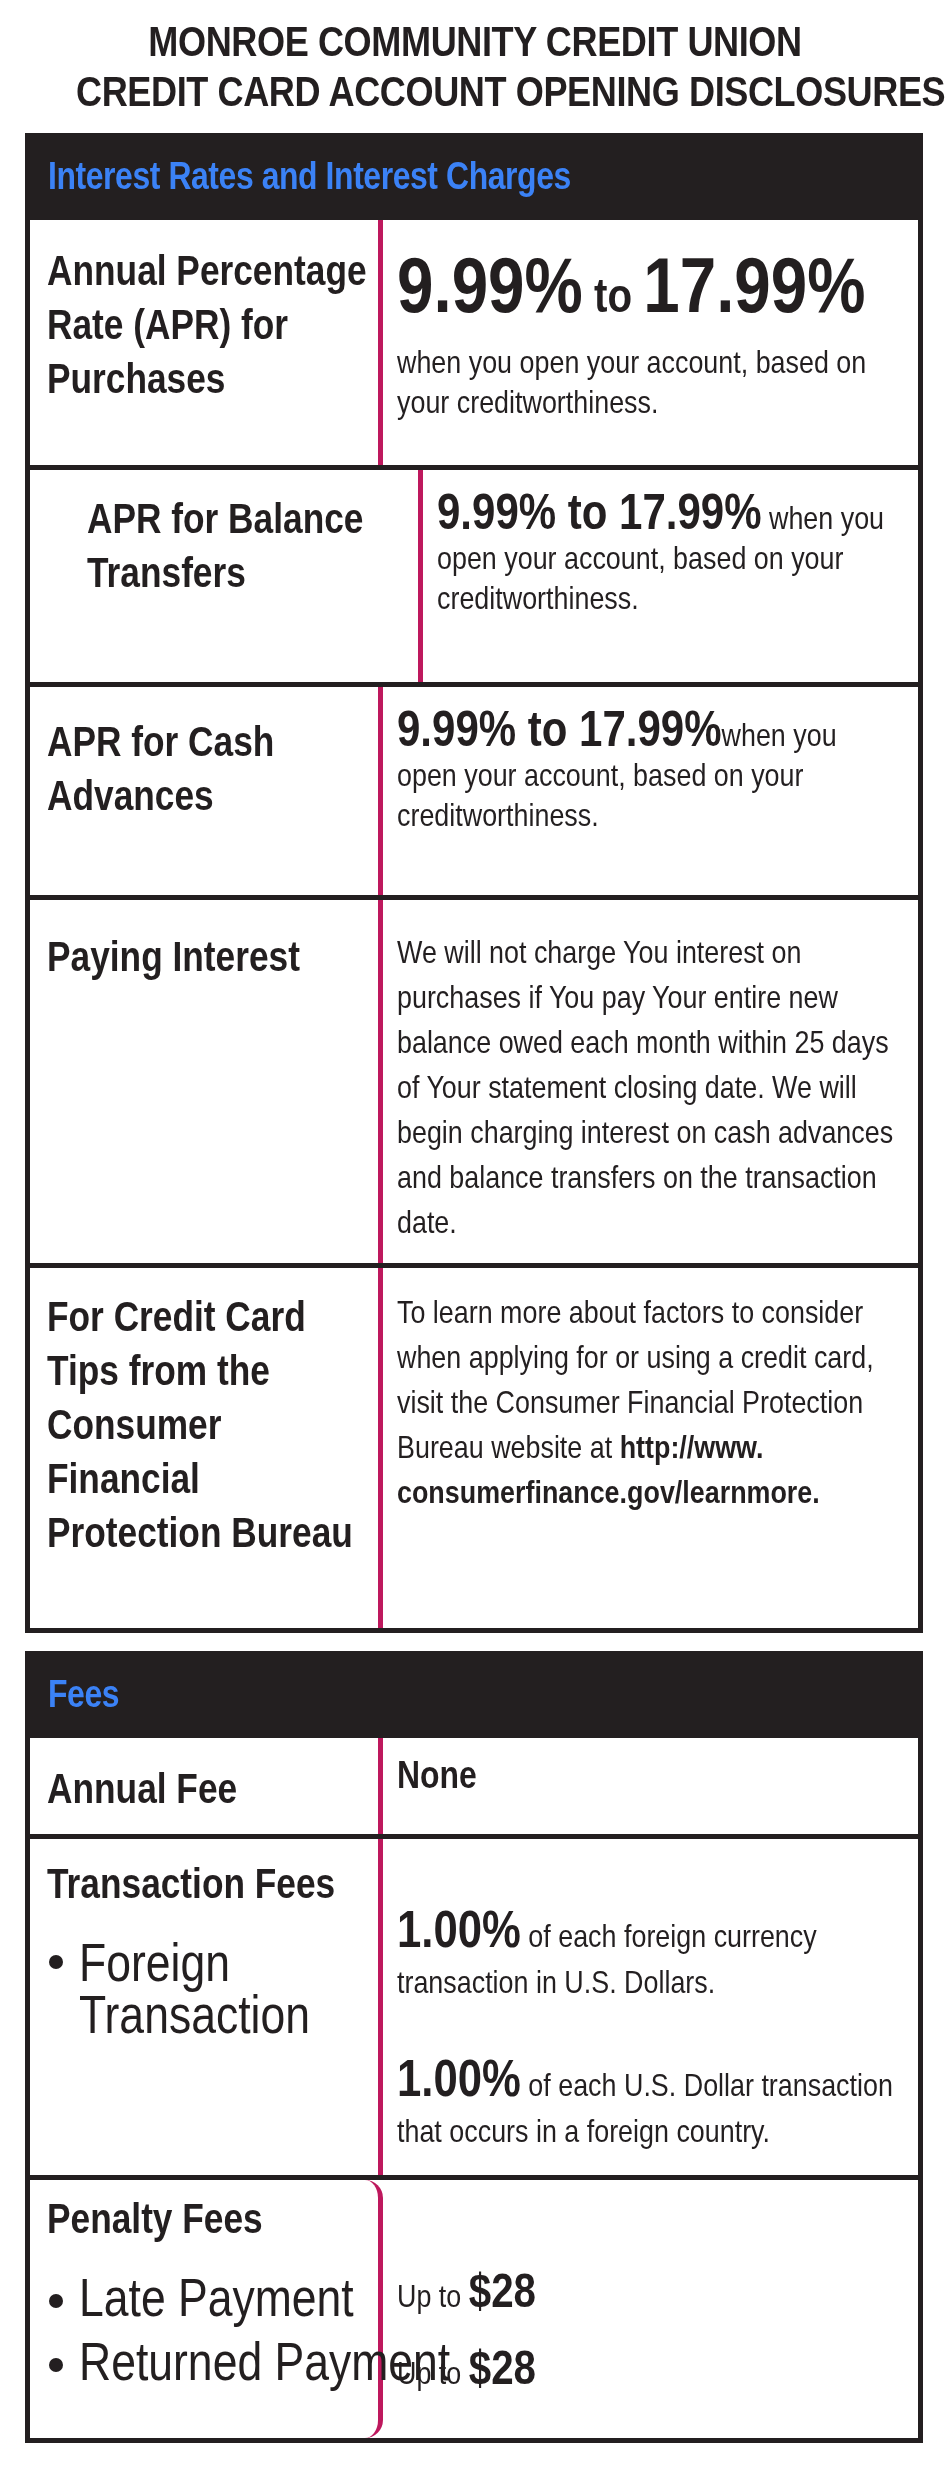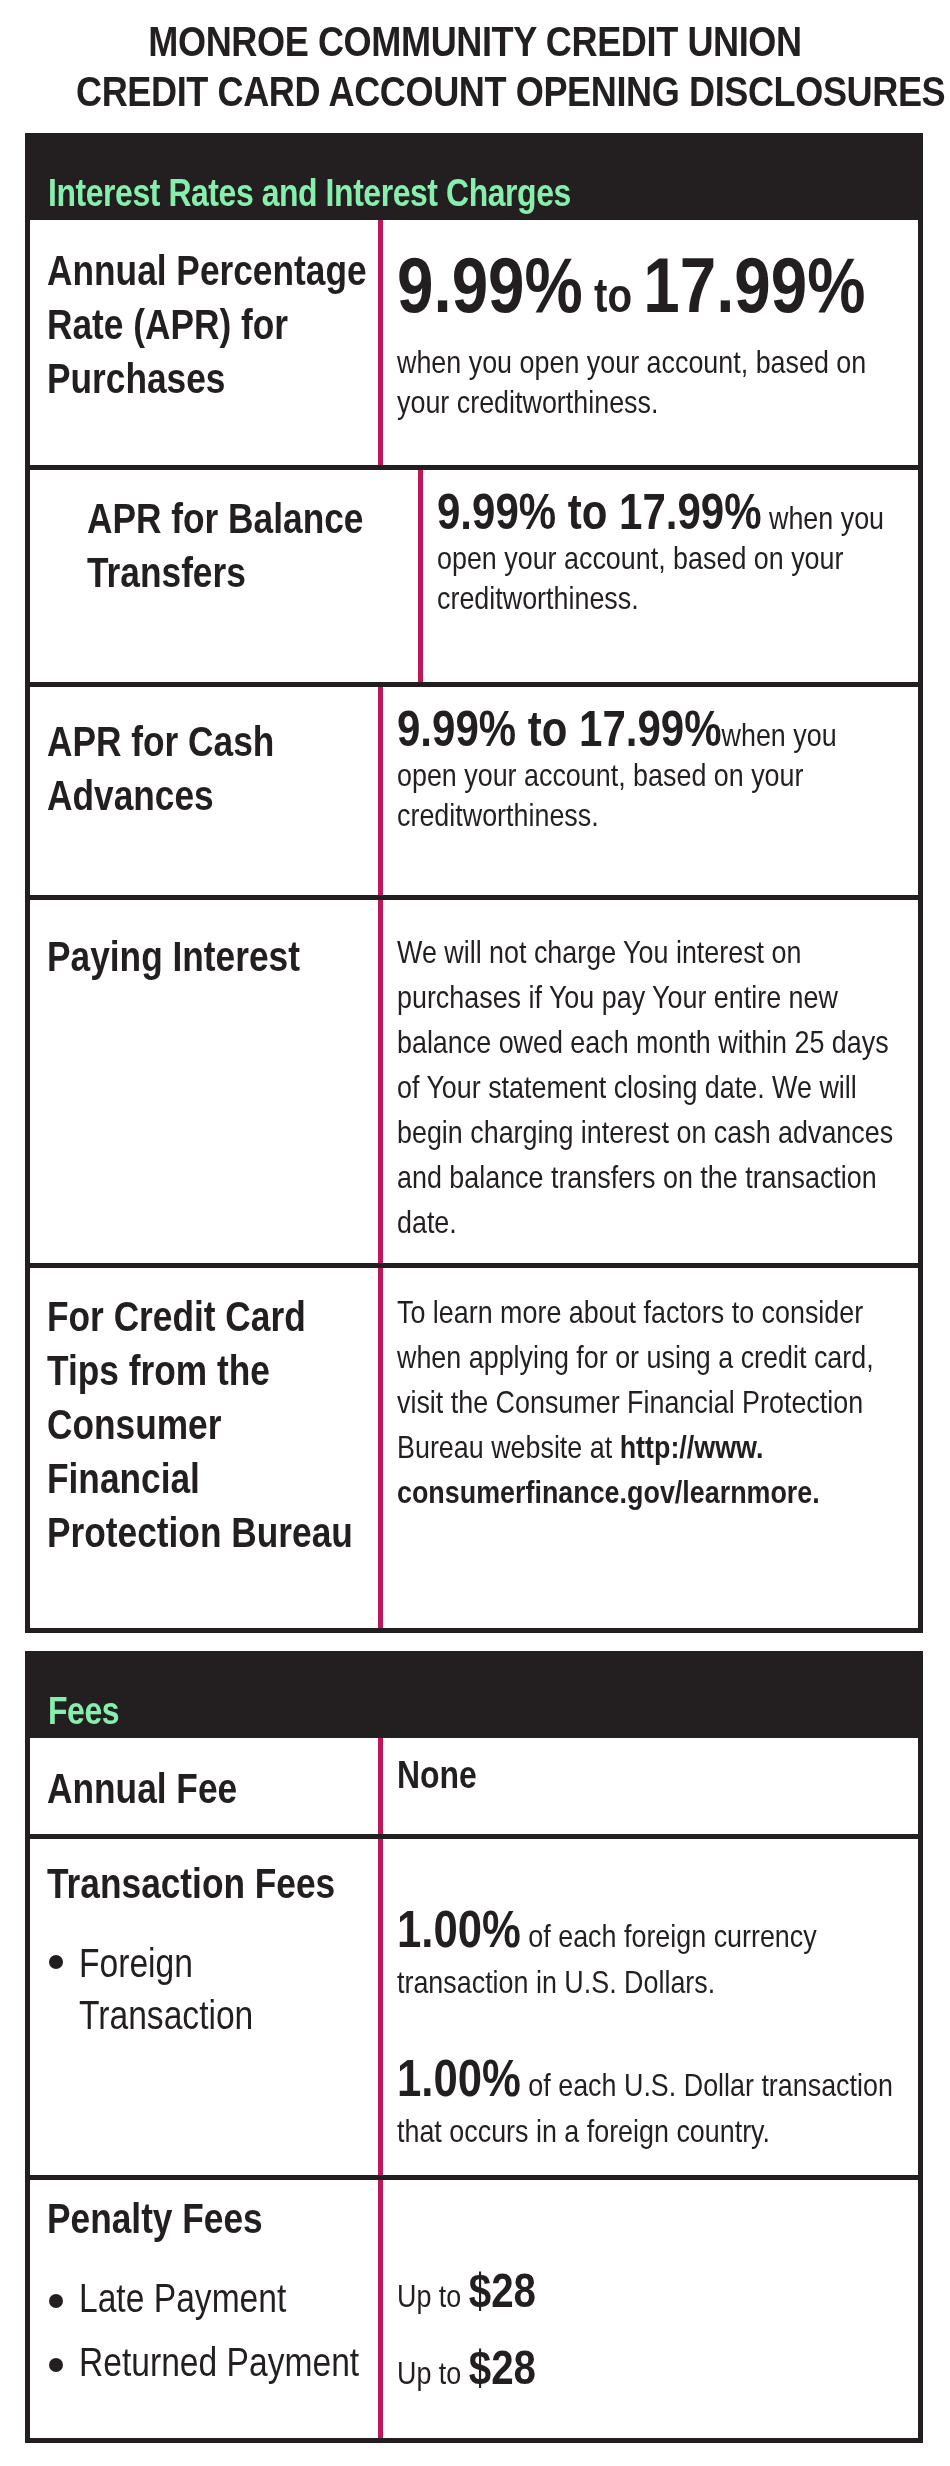--- a/index.html
+++ b/index.html
@@ -13,61 +13,61 @@
   
   .cond  { transform:scaleX(0.84); transform-origin:0 0; white-space:pre; }
   .cond-c{ transform:scaleX(0.84); transform-origin:50% 0; white-space:pre; }
 
   .doc-title { padding-top:16px; text-align:center;
     font-weight:bold; font-size:43px; line-height:50px; letter-spacing:-0.5px; }
 
   .tbl { margin:17px 25px 0 25px; width:898px;
     border:5px solid #231f20; background:#fff; }
   .tbl-2 { margin-top:18px; }
-  .bar { background:#231f20; color:#86efac; height:77px;
-    display:flex; align-items:flex-end; padding-left:18px; }
+  .bar { background:#231f20; color:#3b82f6; height:77px;
+    display:flex; align-items:center; padding-left:18px; }
   .bar .cond { font-weight:bold; font-size:38px; letter-spacing:-0.5px; }
 
   .row { display:grid; grid-template-columns:353px 1fr; border-top:5px solid #231f20; }
   .row:first-of-type { border-top:none; }
   .cell-l { border-right:5px solid #be185d; padding:24px 6px 18px 17px; }
   .cell-r { padding:22px 0 18px 14px; }
 
   .lbl  { font-weight:bold; font-size:42px; line-height:54px; }
   .body { font-size:32px; line-height:40px; }
   .body-air { font-size:32px; line-height:45px; }
 
   .rate-xl-line { line-height:70px; }
   .rate-xl { font-weight:bold; font-size:78px; }
   .rate-xl-word { font-weight:bold; font-size:48px; }
   .rate-lg { font-weight:bold; font-size:50px; }
   .fee-rate { font-weight:bold; font-size:52px; }
   .none-val { font-weight:bold; font-size:38px; line-height:46px; }
 
-  .bullet { position:relative; padding-left:32px; font-size:40px; line-height:52px; }
+  .bullet { position:relative; padding-left:32px; font-size:53px; line-height:52px; }
   .bullet::before { content:""; position:absolute; left:2px; top:18px;
     width:14px; height:14px; border-radius:50%; background:#231f20; }
   .bullet-list { margin-top:26px; }
   .pen-bullet { margin-bottom:20px; line-height:44px; }
 
   .upto { font-size:32px; }
   .amt  { font-weight:bold; font-size:48px; }
   .amt-line { line-height:50px; margin-bottom:16px; }
 
   .r1 { min-height:250px; } .r2 { min-height:217px;padding-left:40px; } .r3 { min-height:213px; }
   .r4 { min-height:345px; } .r5 { min-height:365px; }
   .fr1 { min-height:72px; } .fr2 { min-height:340px; } .fr3 { min-height:201px; }
 
   .cell-pad-sm { padding-top:24px; }
   .tips-body { line-height:45px; }
   .tf-right { padding-top:70px; }
   .para1-l2 { line-height:40px; }
   .para-gap { margin-top:50px; }
   .pen-right { padding-top:86px; }
-  .pen-head { padding-top:12px; }
+  .pen-head { padding-top:12px;border-radius:18px; }
   .pen-list { margin-top:30px; }
 
   .footer { margin:26px 0 0 27px; font-size:34px; line-height:40px; }
   b, strong { font-weight:bold; }
 </style>
 </head>
 <body>
 
 <div class="page">
 

